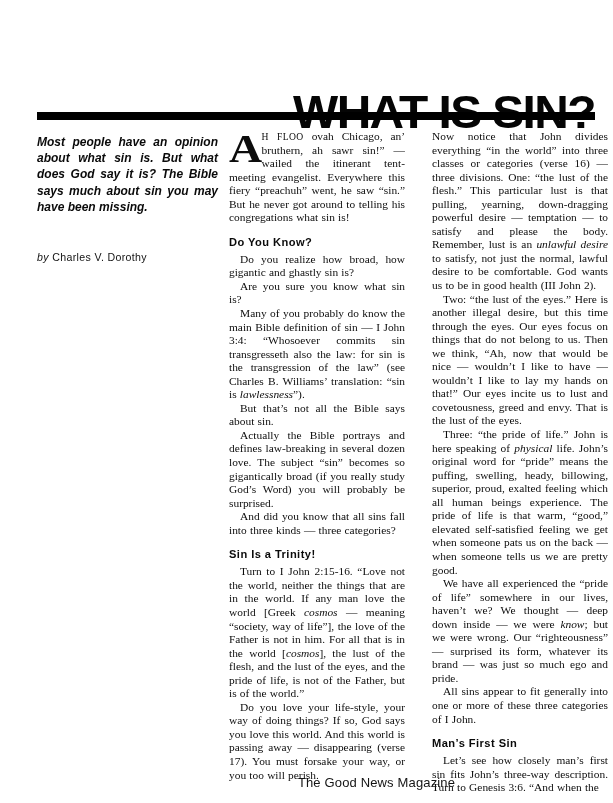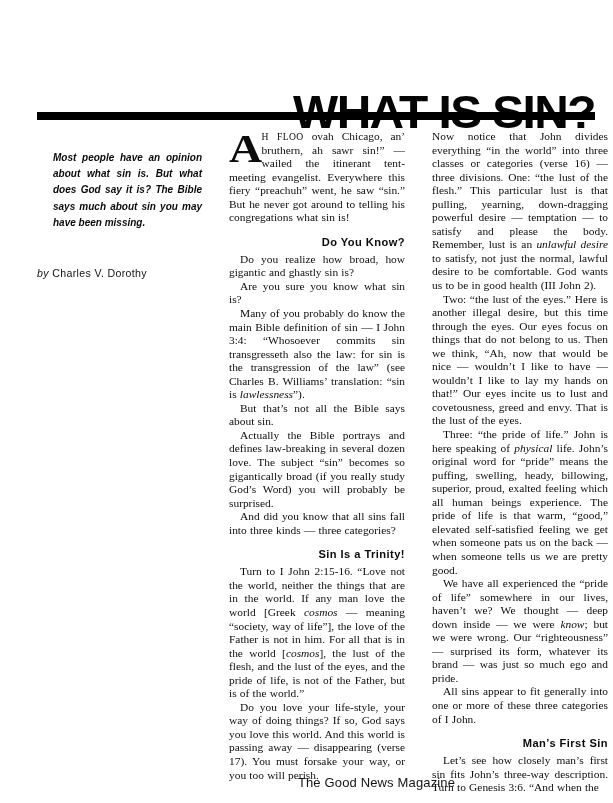--- a/index.html
+++ b/index.html
@@ -53,25 +53,25 @@
   .rail {
     position: absolute;
     left: 37px;
     top: 134px;
     width: 181px;
   }
   .deck {
     font-family: "Liberation Sans", sans-serif;
     font-weight: bold;
     font-style: italic;
-    font-size: 10px;
+    font-size: 12px;
     line-height: 16.2px;
     text-align: justify;
     color: #0a0a0a;
-    margin: 16px;
+    margin: 0;
   }
   .byline {
     margin-top: 35px;
     font-family: "Liberation Sans", sans-serif;
     font-size: 10.6px;
     line-height: 14px;
     color: #121212;
     letter-spacing: 0.35px;
   }
   .byline .by-word {
@@ -122,21 +122,21 @@
   }
 
   .subhead {
     font-family: "Liberation Sans", sans-serif;
     font-weight: bold;
     font-size: 11.1px;
     line-height: 13px;
     letter-spacing: 0.45px;
     margin: 11px 0 4px 0;
     text-indent: 0;
-    text-align: right;
+    text-align: left;
     color: #0a0a0a;
   }
 
   em { font-style: italic; }
 
   
   .footer {
     position: absolute;
     left: 0;
     top: 775px;

